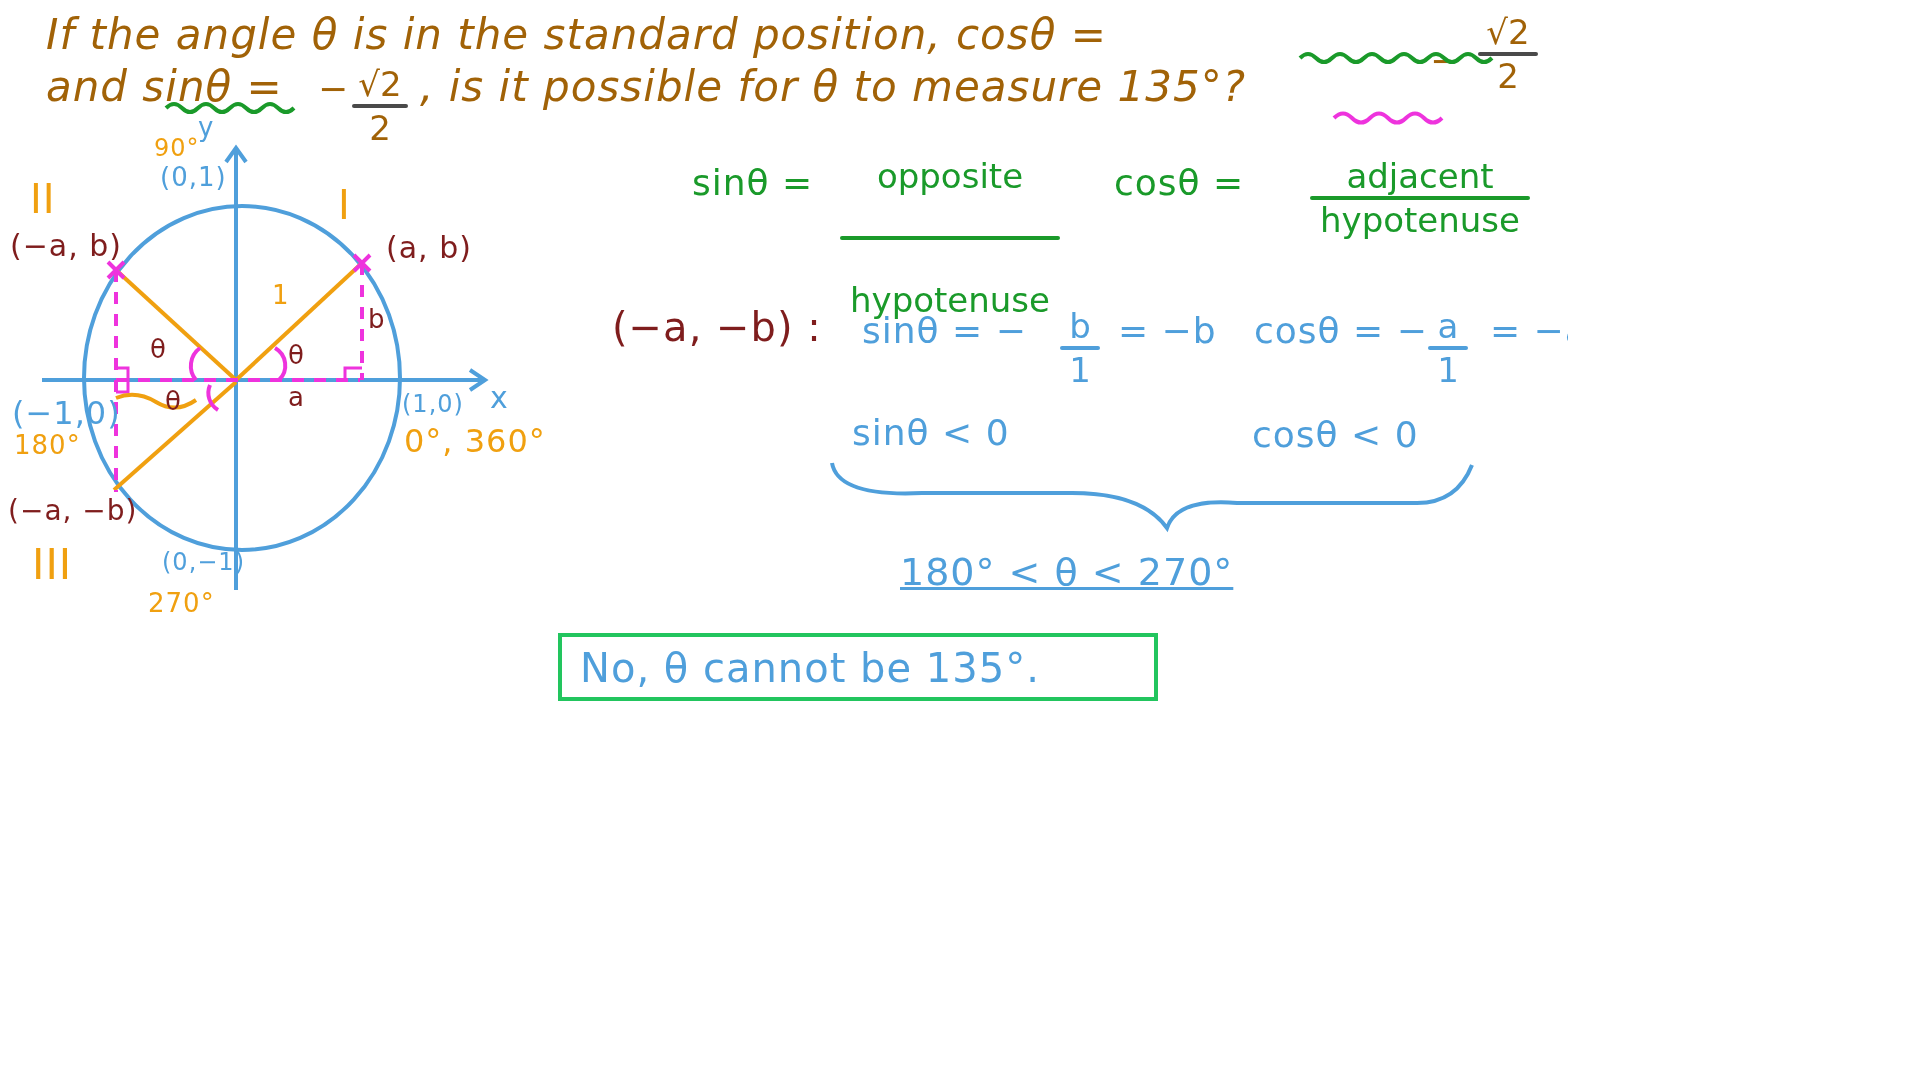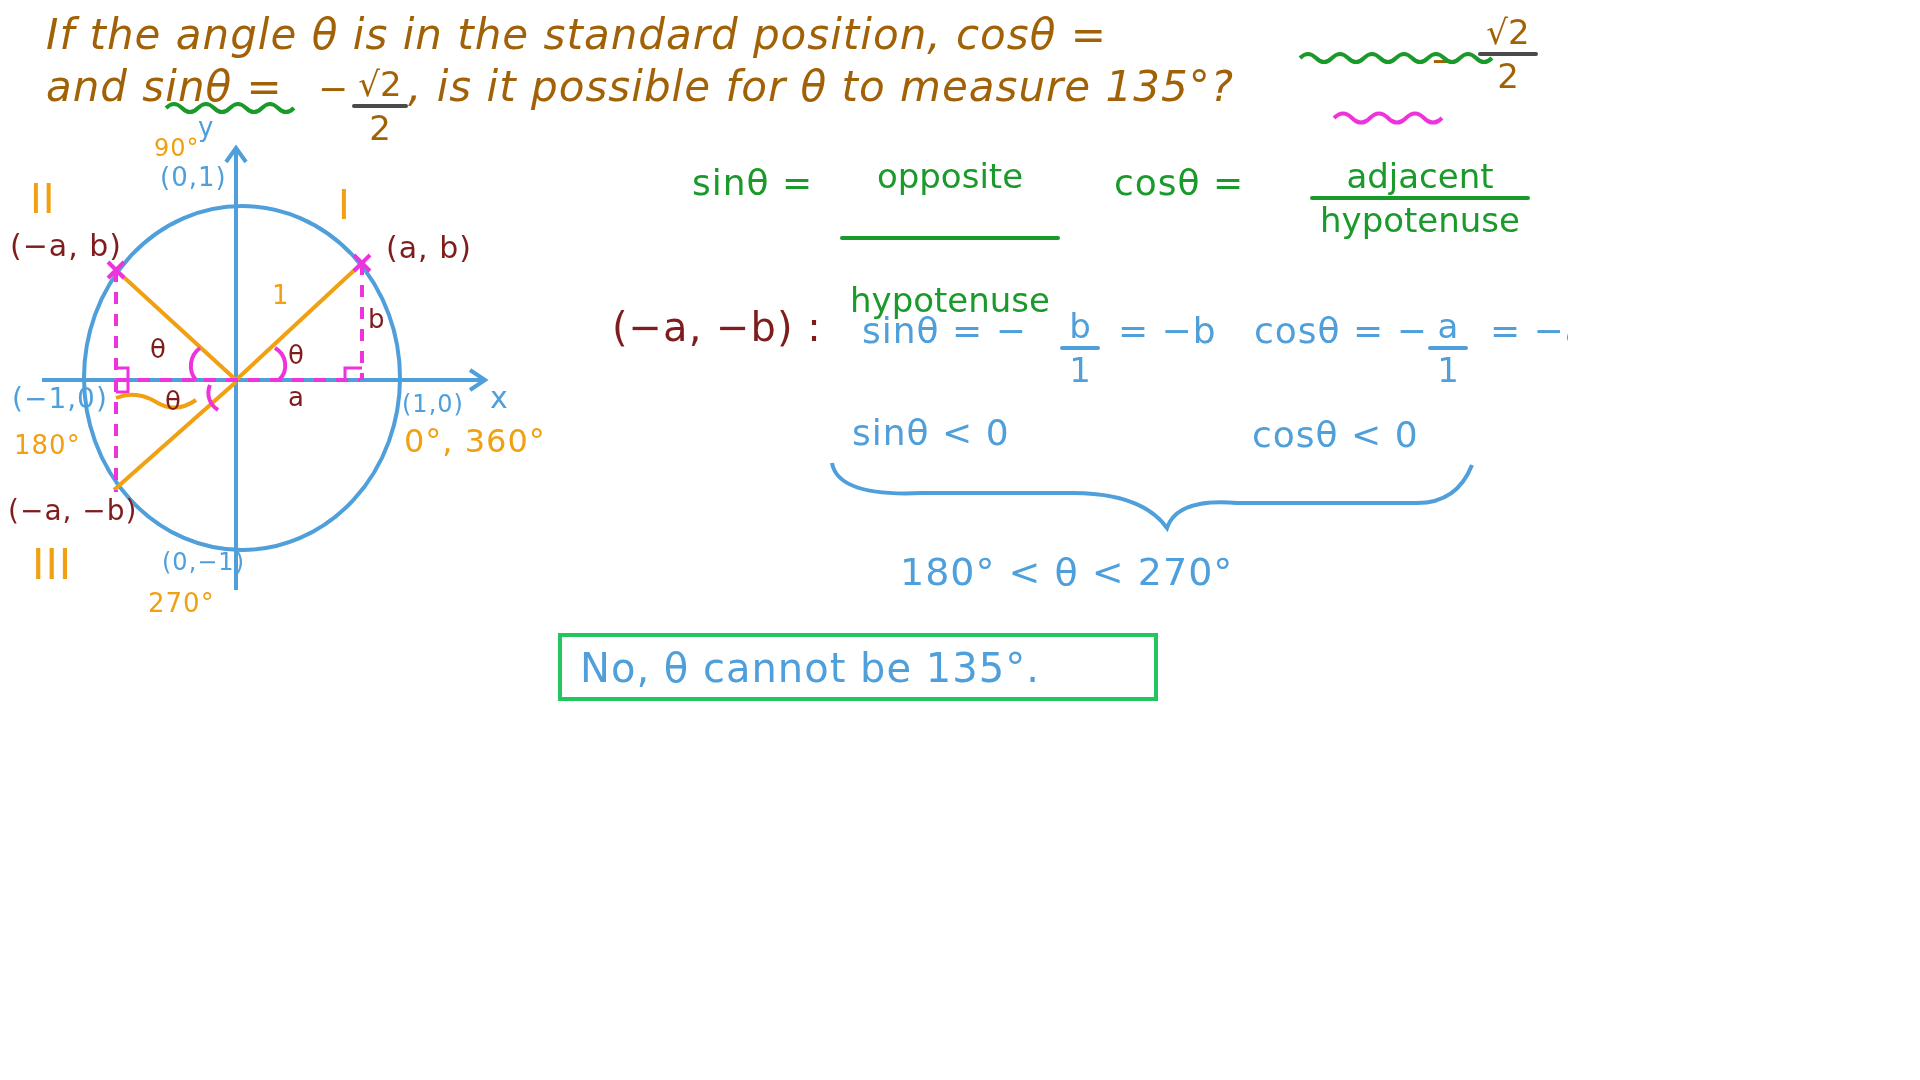--- a/index.html
+++ b/index.html
@@ -31,21 +31,21 @@
   <span class="bar" style="background:#4a4a4a;"></span>
   <span class="den">2</span>
 </div>
 <div class="hand dark q-line" style="left:46px; top:62px;">and sinθ =</div>
 <div class="hand dark" style="left:318px; top:68px; font-size:36px;">−</div>
 <div class="frac dark" style="left:352px; top:64px; width:56px;">
   <span class="num">√2</span>
   <span class="bar" style="background:#4a4a4a;"></span>
   <span class="den">2</span>
 </div>
-<div class="hand dark q-line" style="left:408px; top:62px;font-style:italic;">, is it possible for θ to measure 135°?</div>
+<div class="hand dark q-line" style="left:420px; top:62px;font-style:italic;">, is it possible for θ to measure 135°?</div>
 
 <svg style="position:absolute; left:0; top:0;" width="1568" height="140">
   <path d="M1300 58 q8 -8 16 0 t16 0 t16 0 t16 0 t16 0 t16 0 t16 0 t16 0 t16 0 t16 0 t16 0 t16 0" stroke="#1a9a2a" stroke-width="4" fill="none"></path>
   <path d="M166 108 q8 -8 16 0 t16 0 t16 0 t16 0 t16 0 t16 0 t16 0 t16 0" stroke="#1a9a2a" stroke-width="4" fill="none"></path>
   <path d="M1334 118 q9 -9 18 0 t18 0 t18 0 t18 0 t18 0 t18 0" stroke="#ee33dd" stroke-width="4" fill="none"></path>
 </svg>
 
 <svg id="diagram" width="560" height="500">
 
   <line x1="42" y1="260" x2="485" y2="260" stroke="#4f9fdb" stroke-width="4"></line>
@@ -82,21 +82,21 @@
 <div class="hand orange" style="left:338px; top:182px; font-size:40px;">I</div>
 <div class="hand pink" style="left:10px; top:228px; font-size:30px;">(−a, b)</div>
 <div class="hand pink" style="left:386px; top:230px; font-size:30px;">(a, b)</div>
 <div class="hand orange" style="left:272px; top:280px; font-size:26px;">1</div>
 <div class="hand pink" style="left:368px; top:304px; font-size:26px;">b</div>
 <div class="hand pink" style="left:150px; top:334px; font-size:26px;">θ</div>
 <div class="hand pink" style="left:288px; top:340px; font-size:26px;">θ</div>
 <div class="hand pink" style="left:165px; top:386px; font-size:26px;">θ</div>
 <div class="hand pink" style="left:288px; top:382px; font-size:26px;">a</div>
 <div class="hand blue" style="left:490px; top:380px; font-size:30px;">x</div>
-<div class="hand blue" style="left:12px; top:382px; font-size:28px;">(−1,0)</div>
+<div class="hand blue" style="left:12px; top:394px; font-size:32px;">(−1,0)</div>
 <div class="hand blue" style="left:402px; top:390px; font-size:24px;">(1,0)</div>
 <div class="hand orange" style="left:14px; top:430px; font-size:26px;">180°</div>
 <div class="hand orange" style="left:404px; top:422px; font-size:32px;">0°, 360°</div>
 <div class="hand pink" style="left:8px; top:494px; font-size:28px;">(−a, −b)</div>
 <div class="hand orange" style="left:32px; top:540px; font-size:42px;">III</div>
 <div class="hand blue" style="left:162px; top:548px; font-size:24px;">(0,−1)</div>
 <div class="hand orange" style="left:148px; top:588px; font-size:26px;">270°</div>
 
 <div class="hand green eq" style="left:692px; top:162px;">sinθ =</div>
 <div class="frac green" style="left:840px; top:156px; width:220px;gap:40px;">
@@ -127,17 +127,17 @@
 </div>
 <div class="hand blue eq" style="left:1490px; top:310px;">= −a</div>
 
 <div class="hand blue eq" style="left:852px; top:412px;">sinθ &lt; 0</div>
 <div class="hand blue eq" style="left:1252px; top:414px;">cosθ &lt; 0</div>
 
 <svg style="position:absolute; left:820px; top:455px;" width="670" height="80">
   <path d="M12 8 q6 34 90 30 h150 q70 0 95 35 q10 -30 70 -25 h180 q40 0 55 -38" stroke="#4f9fdb" stroke-width="4" fill="none"></path>
 </svg>
 
-<div class="hand blue" style="left:900px; top:550px; font-size:38px;">180° &lt; θ &lt; 270°</div>
+<div class="hand blue" style="left:900px; top:550px; font-size:38px;text-decoration:underline;">180° &lt; θ &lt; 270°</div>
 
 <div class="answer-box">
   <div class="hand blue answer-text">No, θ cannot be 135°.</div>
 </div>
 
 </body></html>

